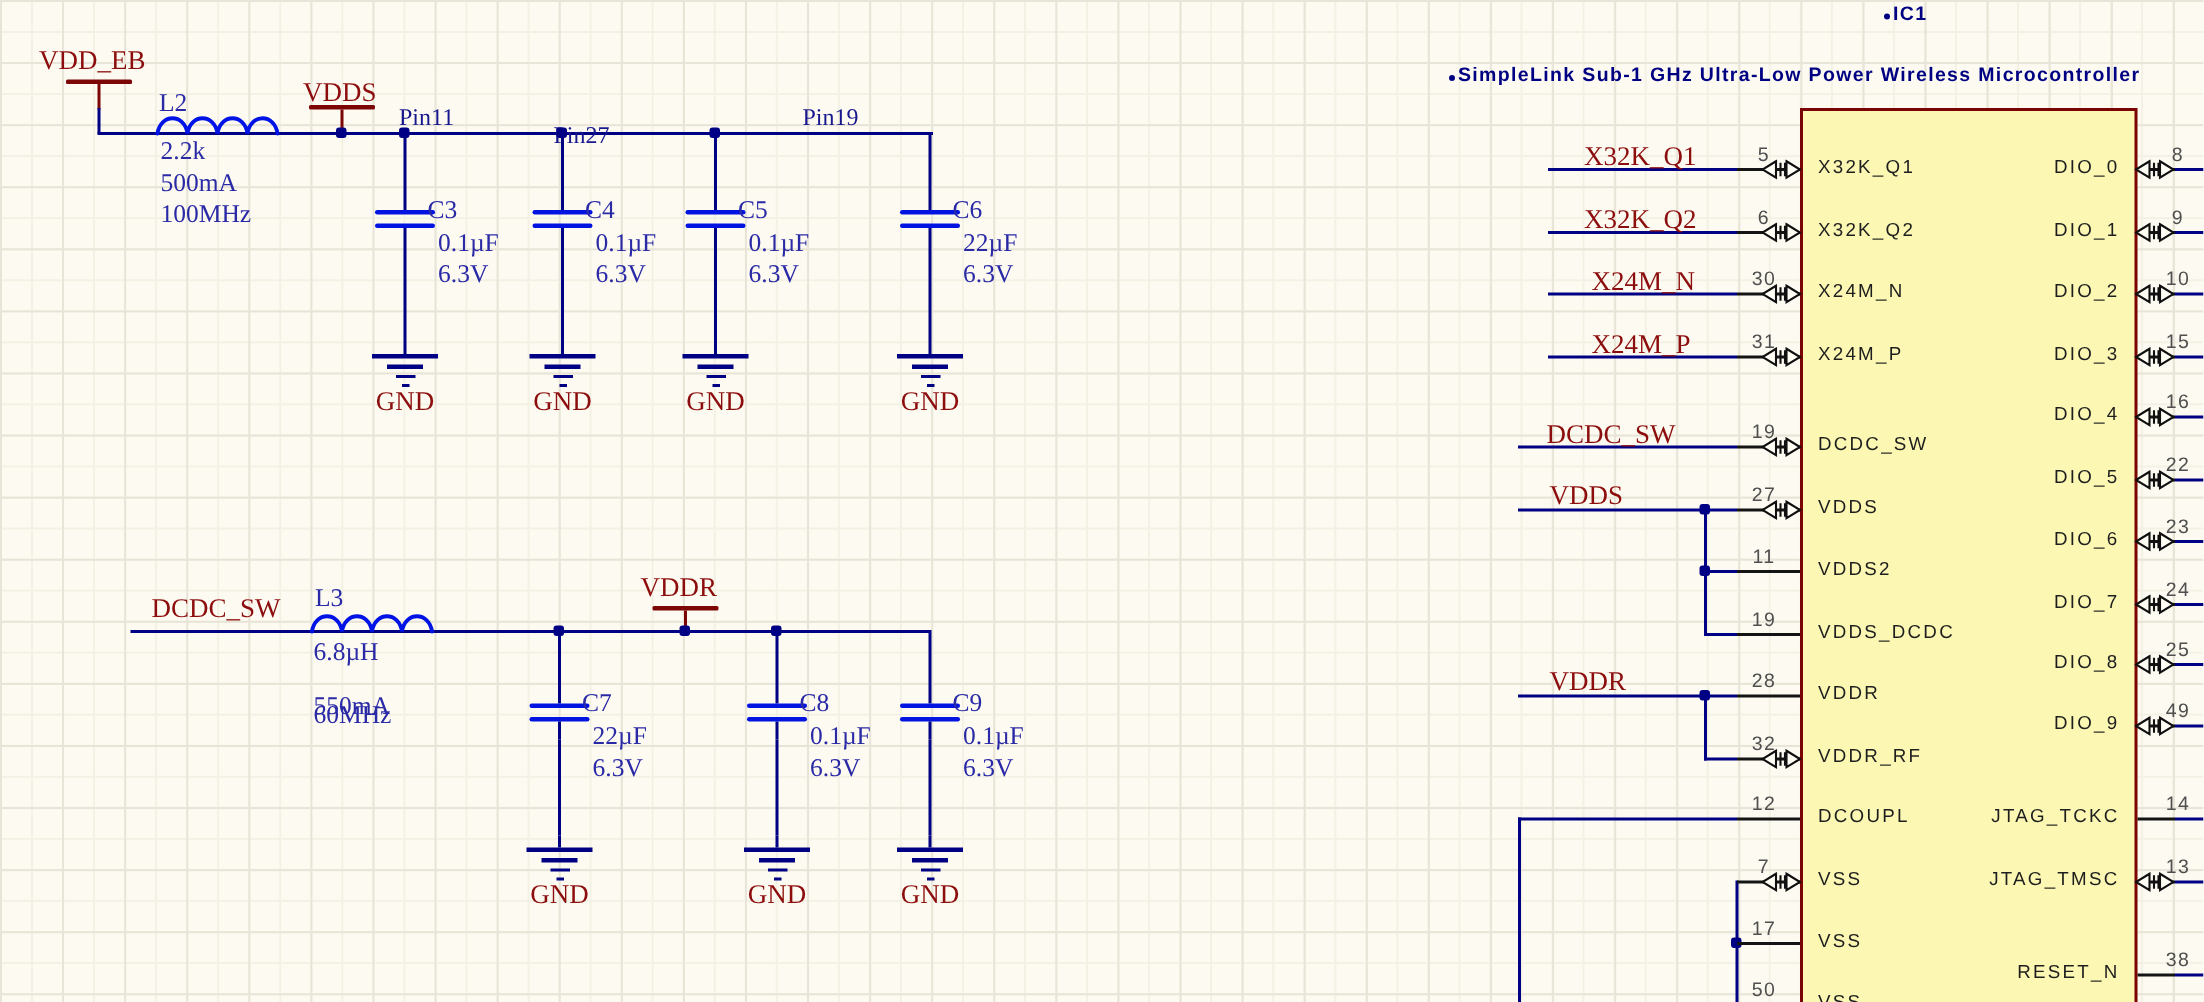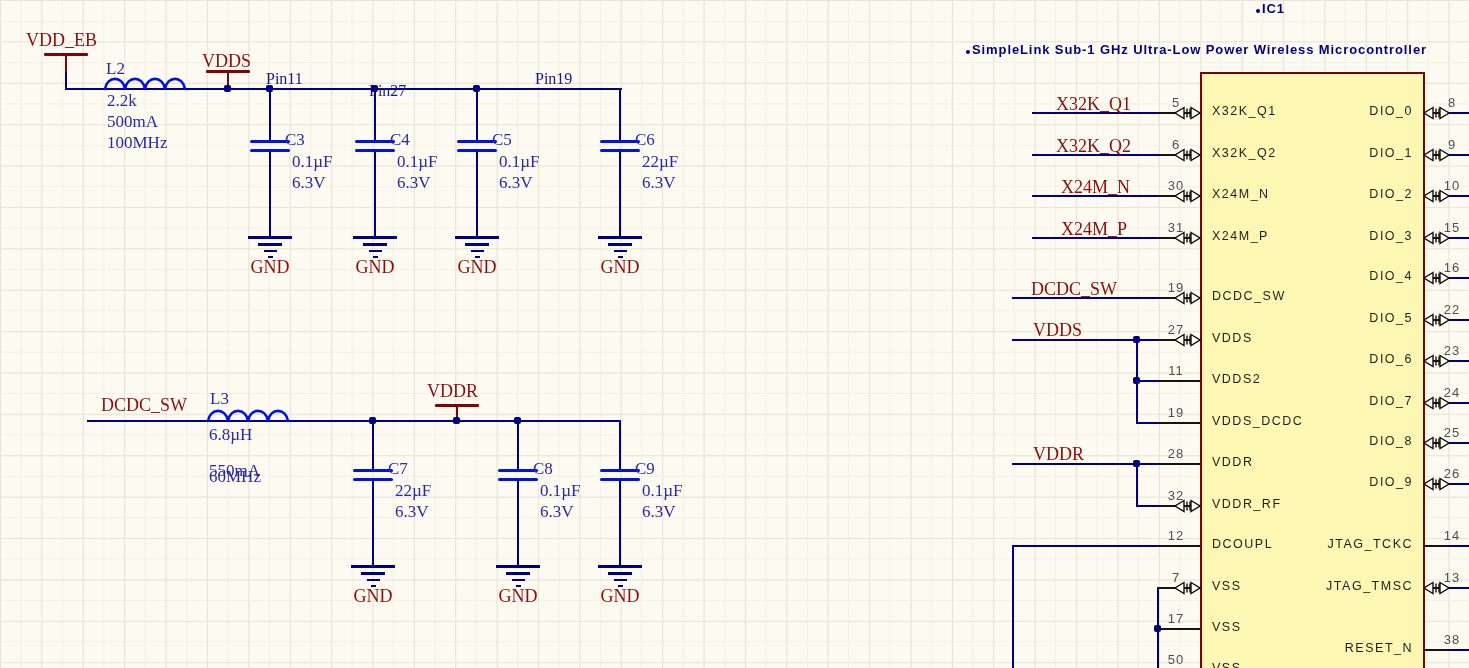--- a/index.html
+++ b/index.html
@@ -470,21 +470,21 @@
       <i class="rstub-n"></i>
     <span class="t mono pnum rnum">25</span>
     <svg class="pio rio" width="27" height="14" viewBox="0 0 27 14">
         <use href="#ioarrow"></use>
       </svg>
     <span class="t mono pname rname">DIO_8</span>
   </div>
   <div class="rpin" style="top:484px">
     <i class="rstub-b"></i>
       <i class="rstub-n"></i>
-    <span class="t mono pnum rnum">26</span>
+    <span class="t mono pnum rnum">49</span>
     <svg class="pio rio" width="27" height="14" viewBox="0 0 27 14">
         <use href="#ioarrow"></use>
       </svg>
     <span class="t mono pname rname">DIO_9</span>
   </div>
   <div class="rpin" style="top:546px">
     <i class="rstub-b"></i>
       <i class="rstub-n"></i>
     <span class="t mono pnum rnum">14</span>
     <span class="t mono pname rname">JTAG_TCKC</span>

